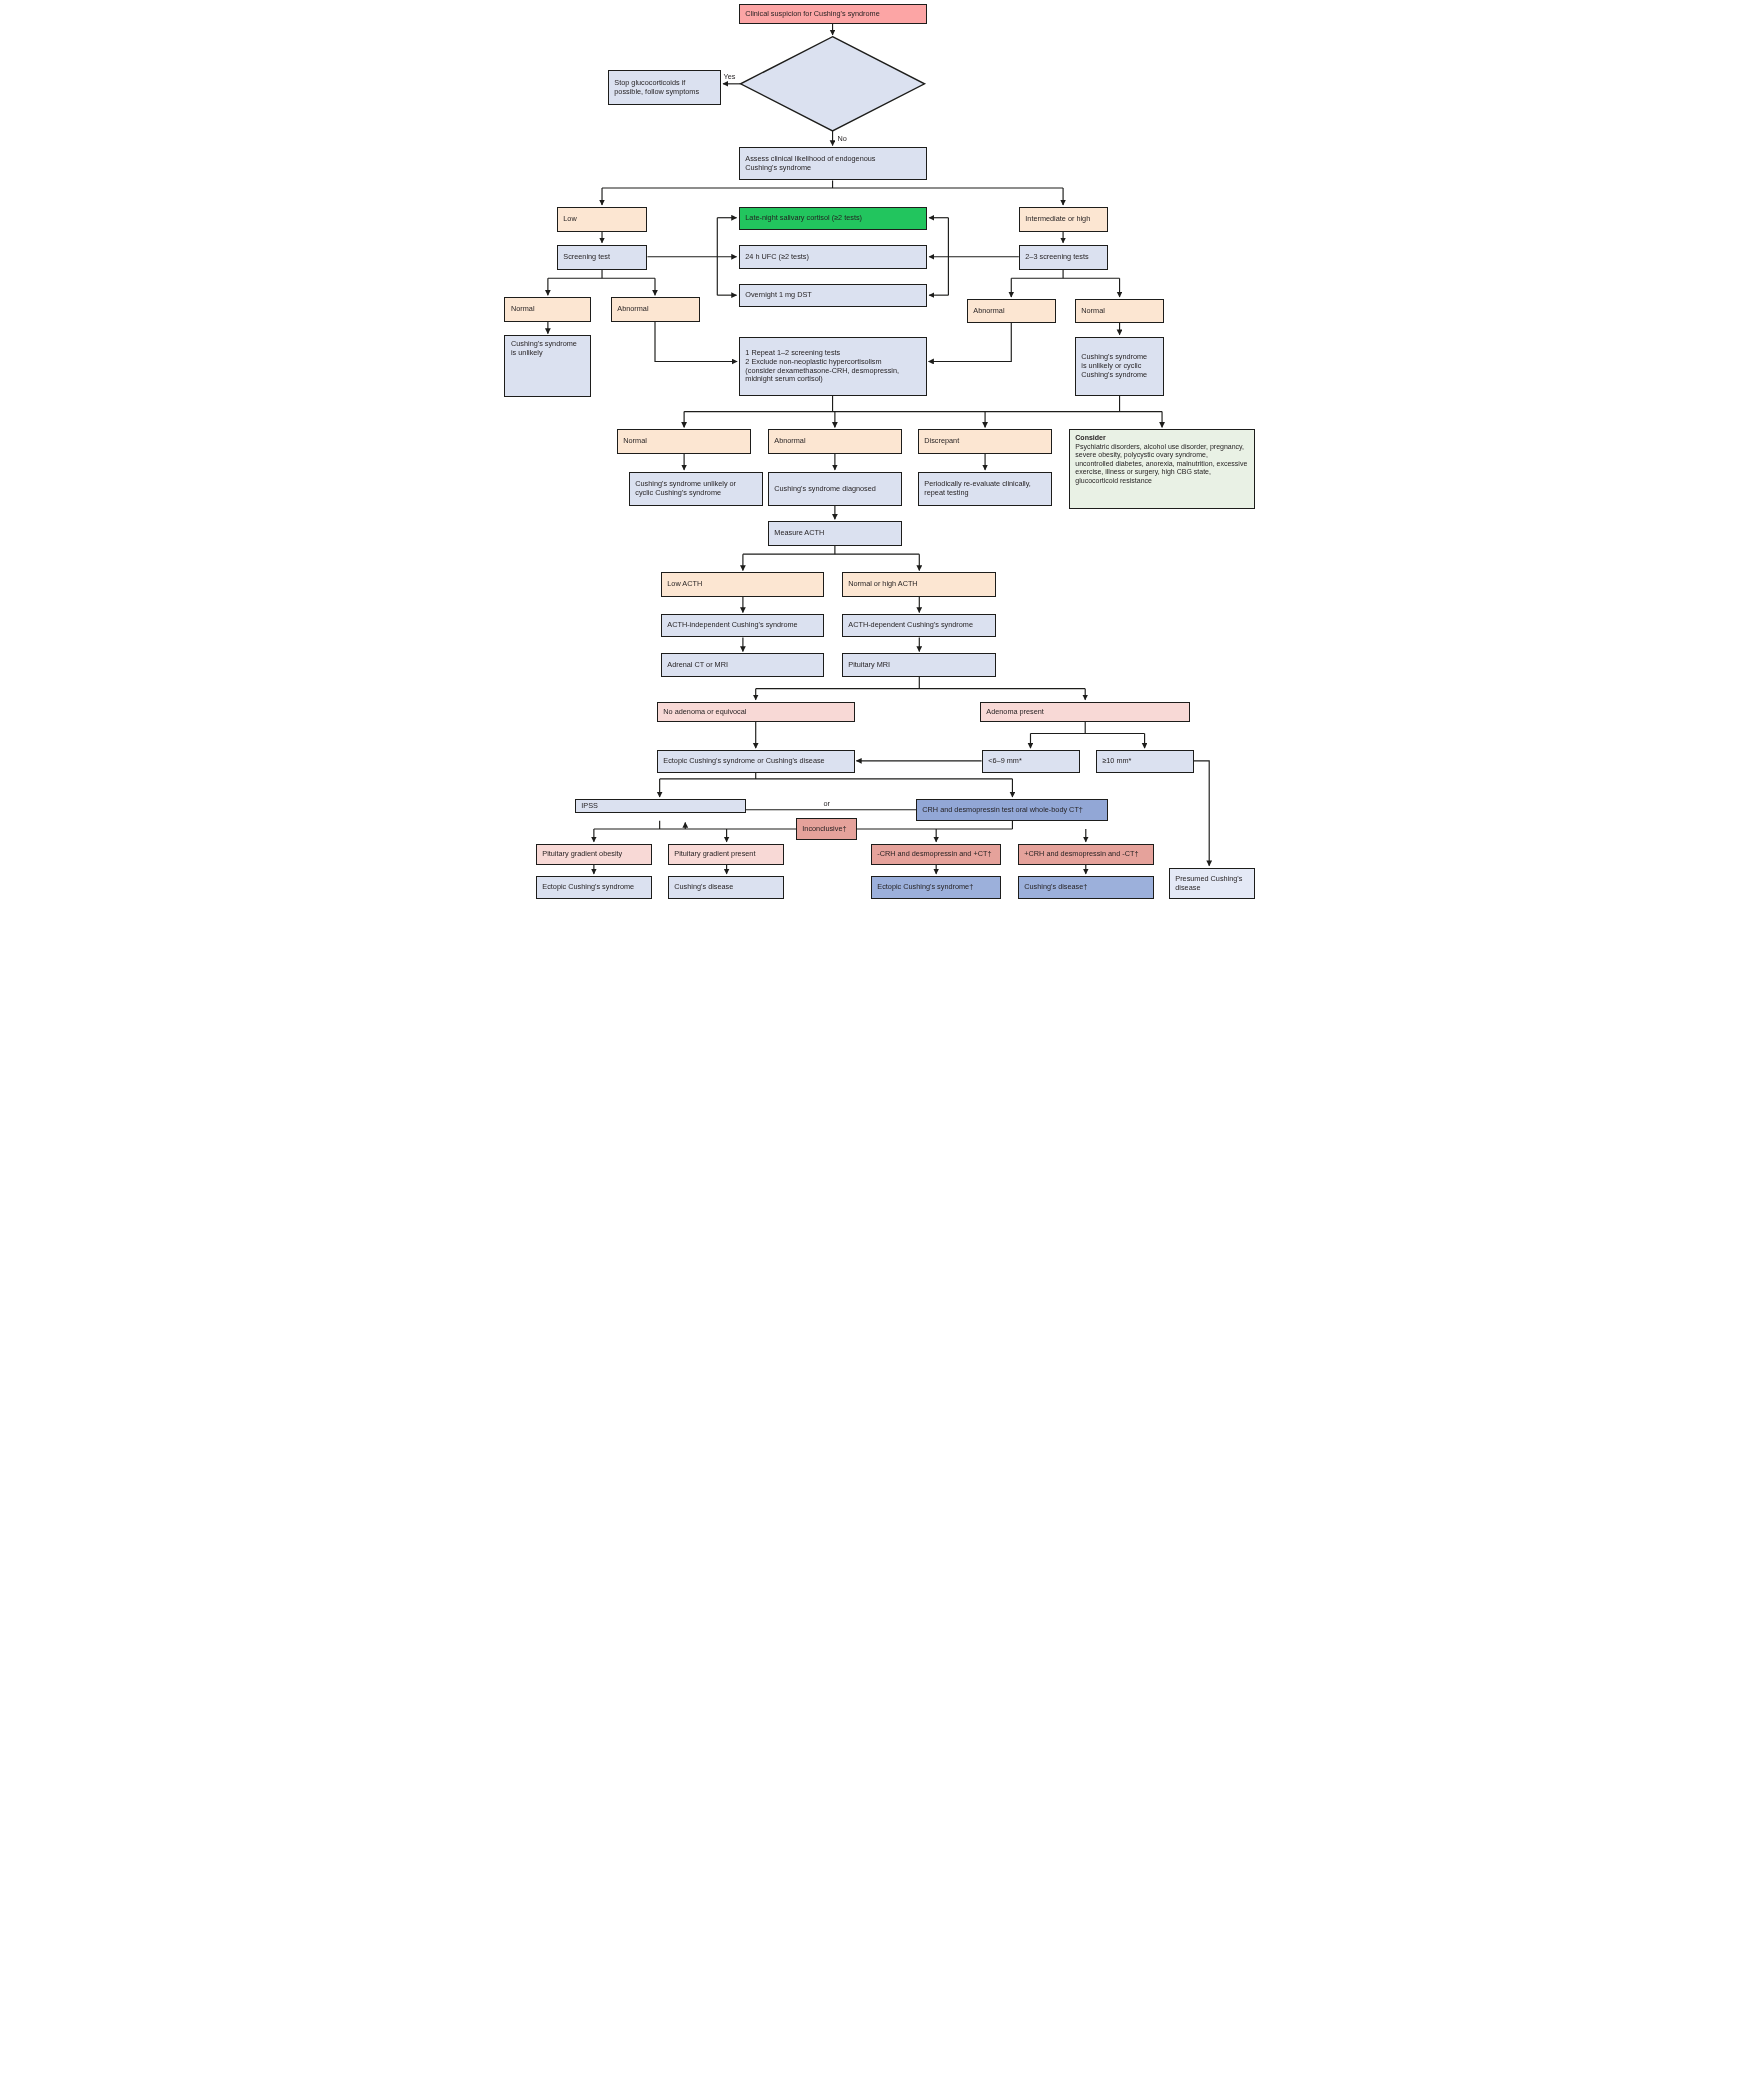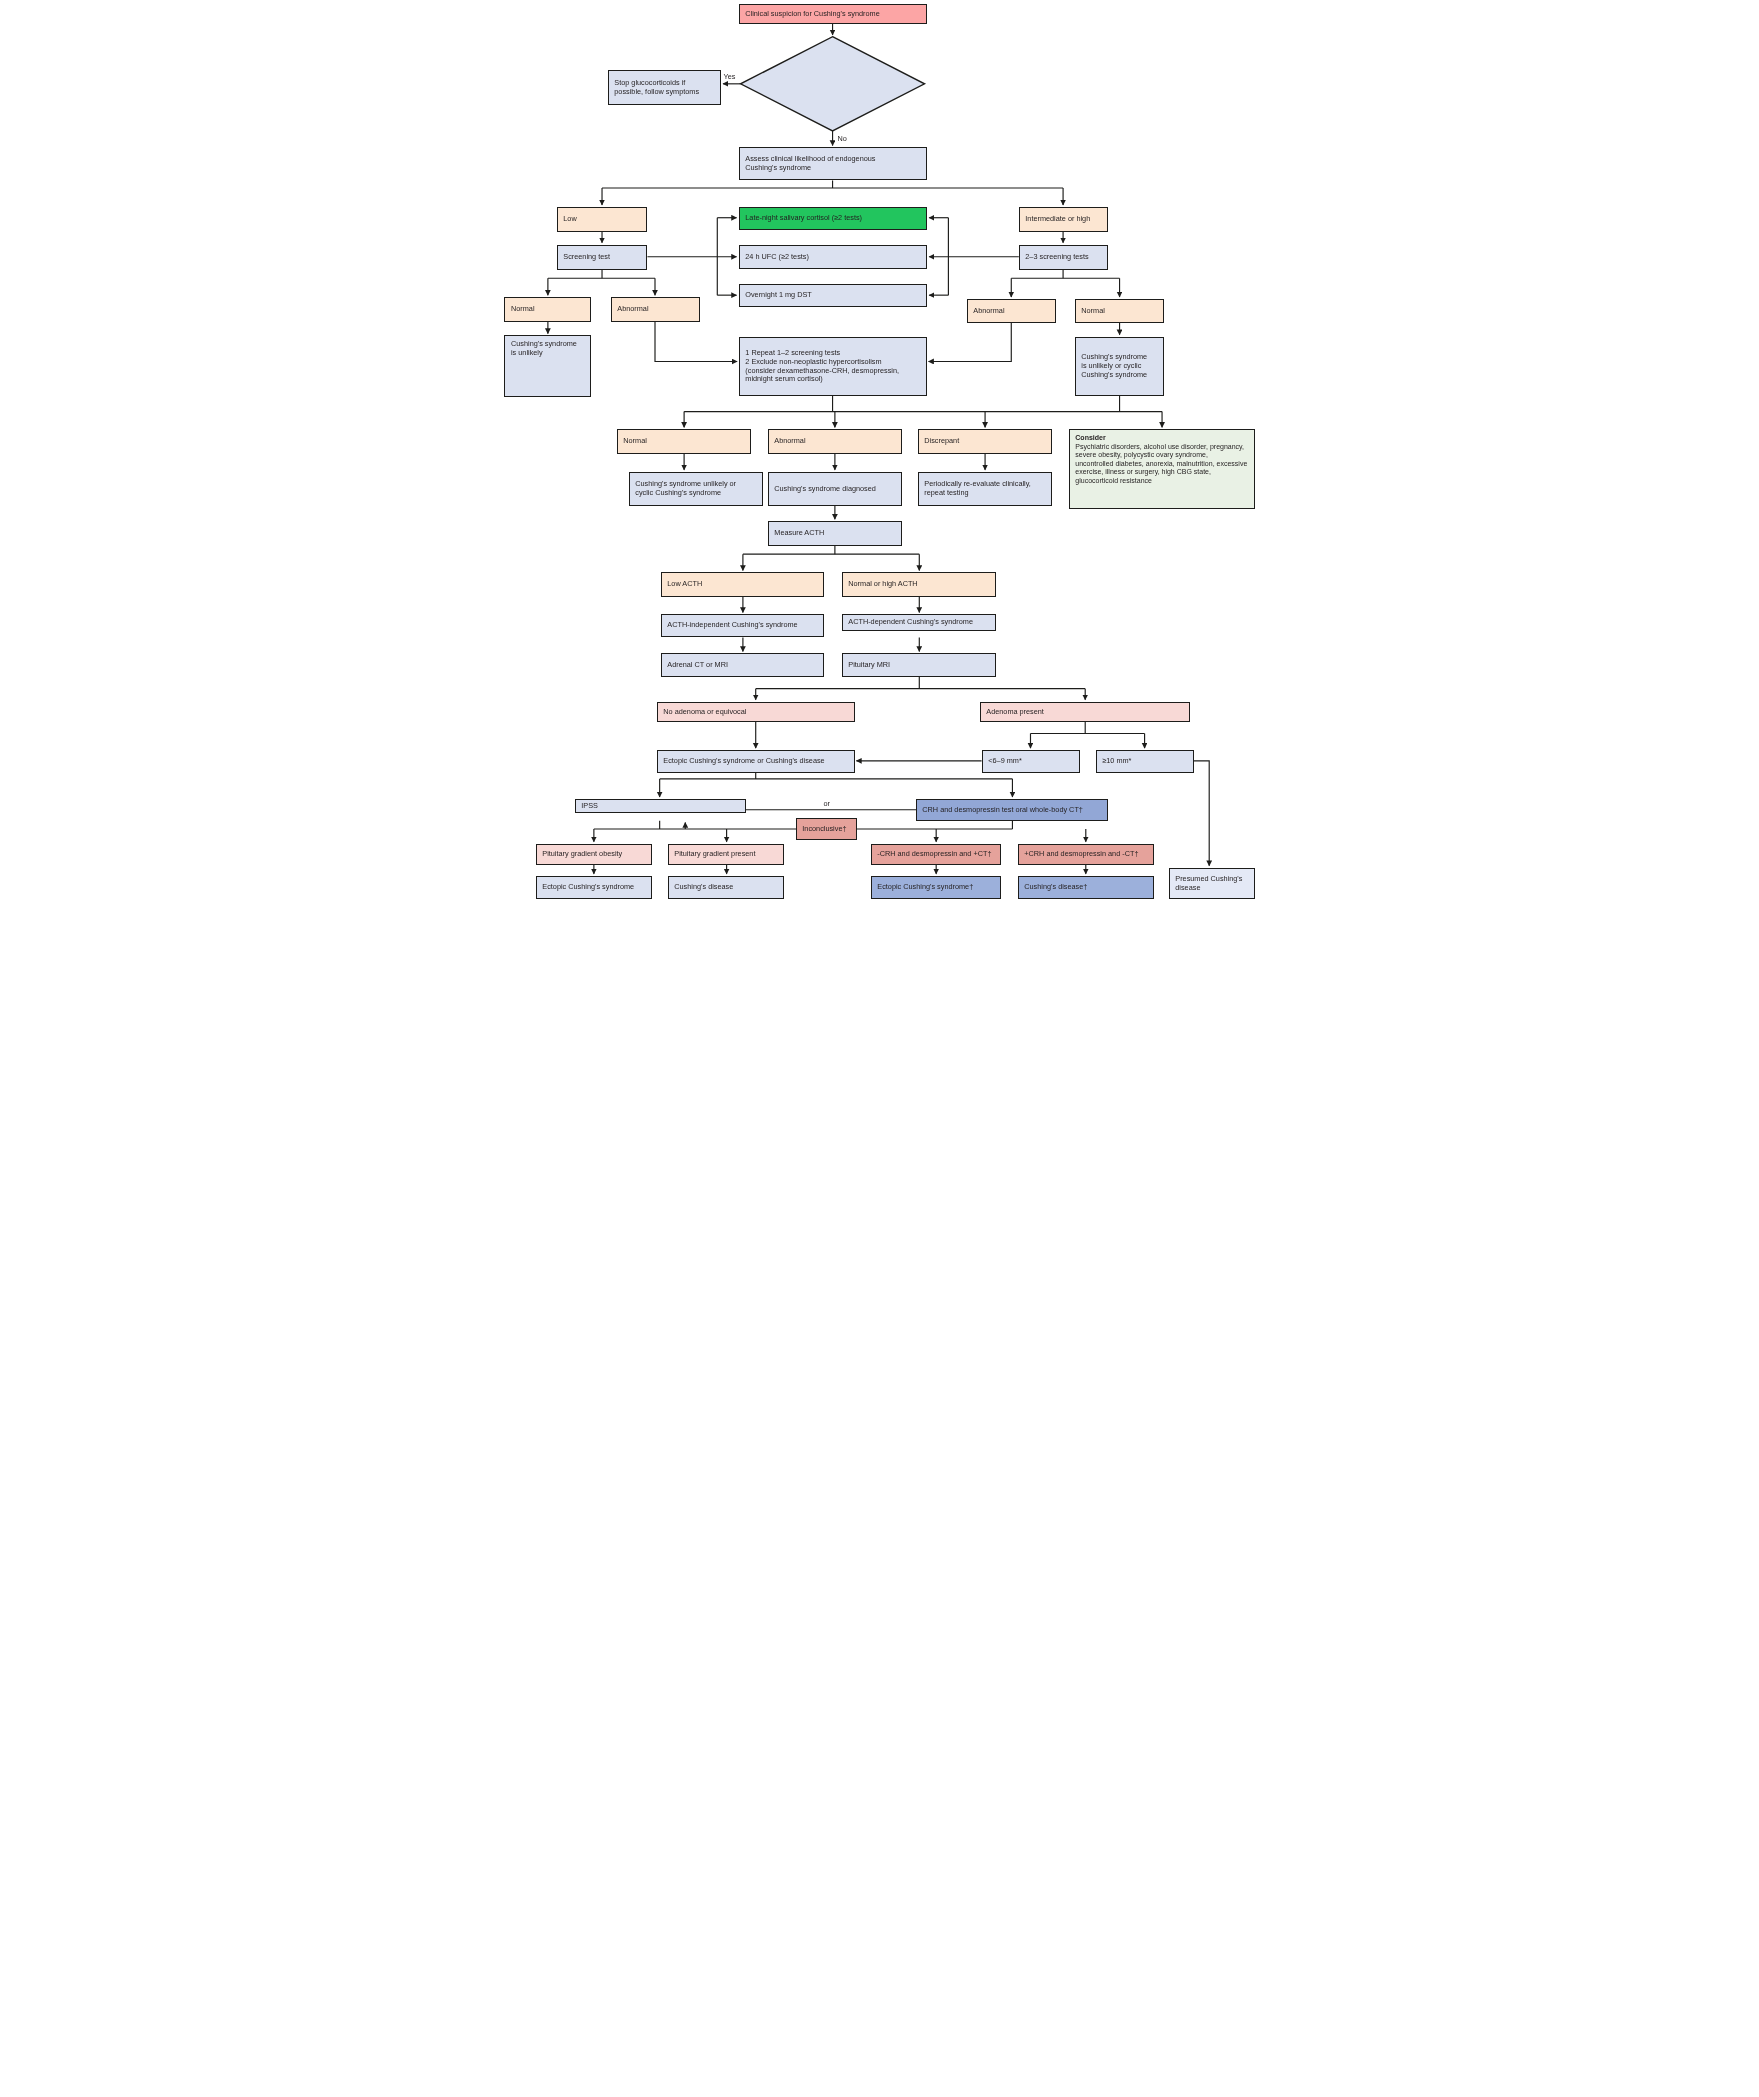--- a/index.html
+++ b/index.html
@@ -189,21 +189,21 @@
     </div>
     <div class="node" style="left: 158px; top: 572px; width: 163px; height: 24.5px; background: rgb(252, 230, 210);">
       <div class="lbl">Low ACTH</div>
     </div>
     <div class="node" style="left: 339px; top: 572px; width: 154px; height: 24.5px; background: rgb(252, 230, 210);">
       <div class="lbl">Normal or high ACTH</div>
     </div>
     <div class="node" style="left: 158px; top: 614px; width: 163px; height: 23px; background: rgb(219, 225, 240);">
       <div class="lbl">ACTH-independent Cushing's syndrome</div>
     </div>
-    <div class="node" style="left: 339px; top: 614px; width: 154px; height: 17px; background: rgb(219, 225, 240);">
+    <div class="node" style="left: 339px; top: 614px; width: 154px; height: 23px; background: rgb(219, 225, 240);">
       <div class="lbl">ACTH-dependent Cushing's syndrome</div>
     </div>
     <div class="node" style="left: 158px; top: 653px; width: 163px; height: 24px; background: rgb(219, 225, 240);">
       <div class="lbl">Adrenal CT or MRI</div>
     </div>
     <div class="node" style="left: 339px; top: 653px; width: 154px; height: 24px; background: rgb(219, 225, 240);">
       <div class="lbl">Pituitary MRI</div>
     </div>
     <div class="node" style="left: 154px; top: 702px; width: 198px; height: 20.4px; background: rgb(248, 217, 214);">
       <div class="lbl">No adenoma or equivocal</div>

